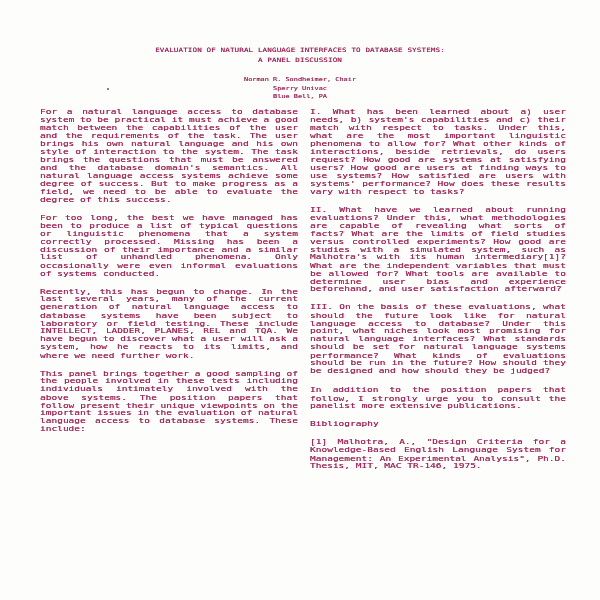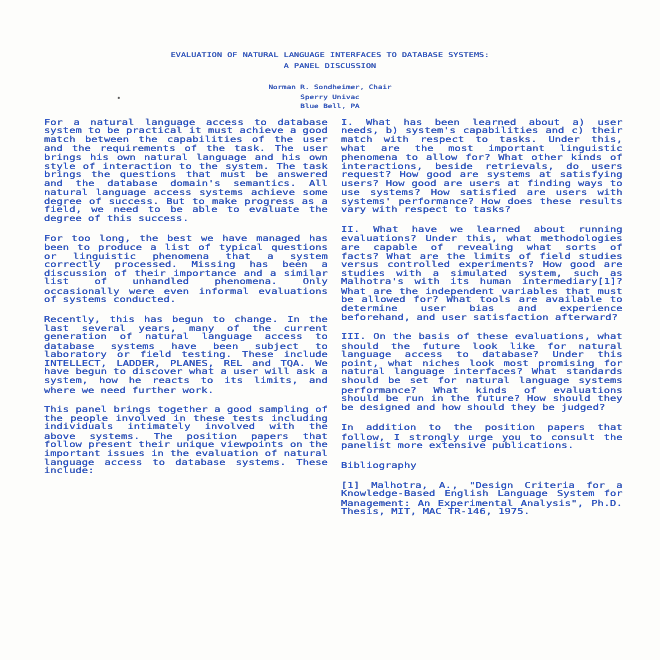--- a/index.html
+++ b/index.html
@@ -9,21 +9,21 @@
     height: 600px;
     background: #fdfdfb;
   }
   .page {
     position: relative;
     width: 600px;
     height: 600px;
     background: #fdfdfb;
     overflow: hidden;
     font-family: "DejaVu Sans Mono", "Liberation Mono", monospace;
-    color: #1d4ed8;
+    color: #be185d;
   }
   .ink {
     text-shadow: 0 0 0.5px rgba(55, 55, 55, 0.75);
   }
   .squash {
     transform: scaleY(0.78);
     transform-origin: top left;
   }
   .header {
     position: absolute;

